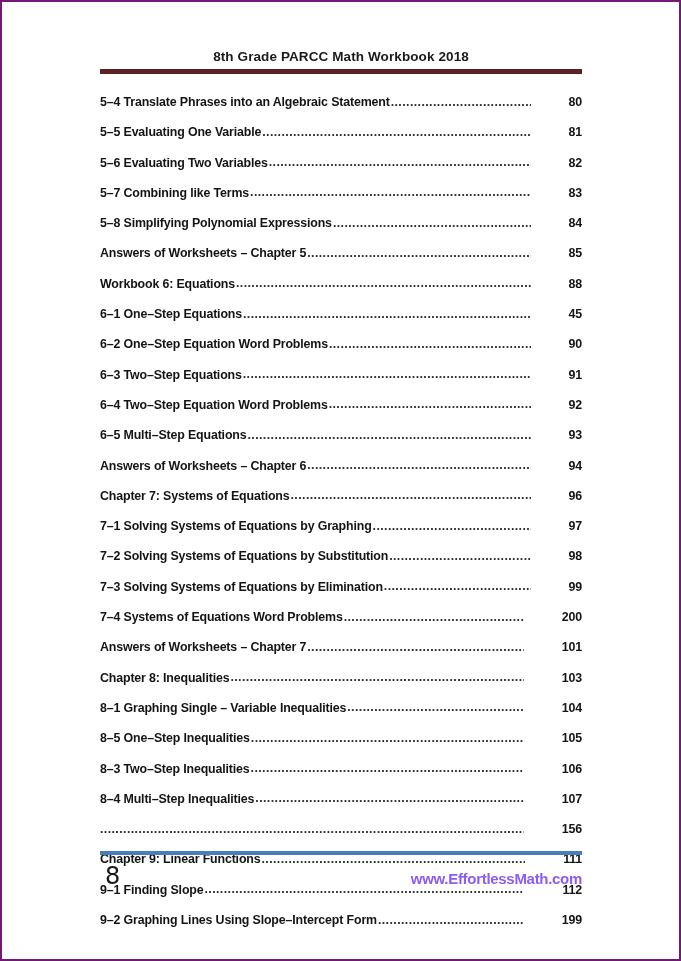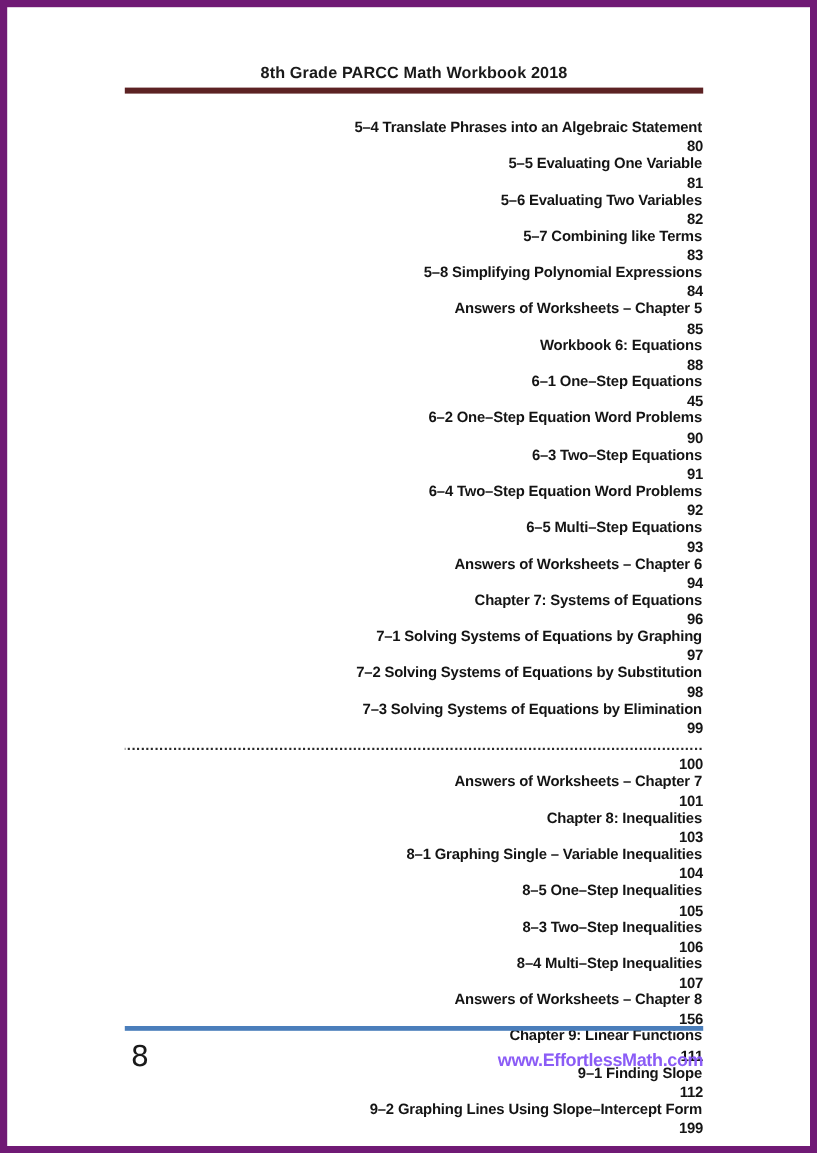--- a/index.html
+++ b/index.html
@@ -9,21 +9,21 @@
   }
   body {
     font-family: "Liberation Sans", sans-serif;
   }
   .page {
     position: relative;
     width: 681px;
     height: 961px;
     background: #ffffff;
     box-sizing: border-box;
-    border: 6px solid #701a75;
+    border: 2px solid #701a75;
     overflow: hidden;
   }
   .content {
     position: absolute;
     left: 98px;
     top: 0;
     width: 482px;
     height: 961px;
   }
 
@@ -52,31 +52,30 @@
 
   
   .toc {
     position: absolute;
     left: 0;
     top: 93px;
     width: 482px;
   }
   .toc-entry {
     display: flex;
-    align-items: flex-end;
+    align-items: flex-start;
     width: 482px;
     height: 30.3px;
     font-family: "Liberation Sans", sans-serif;
     font-size: 12.4px;
     font-weight: bold;
     color: #141414;
     letter-spacing: -0.15px;
     overflow: hidden;
     white-space: nowrap;
-    flex-direction: column;
   }
   .toc-title {
     flex: 0 0 auto;
     padding-right: 1px;
   }
   .toc-leader {
     flex: 1 1 auto;
     overflow: hidden;
     white-space: nowrap;
     color: #2a2a2a;
@@ -220,22 +219,23 @@
           <span class="toc-title">7–2 Solving Systems of Equations by Substitution</span>
           <span class="toc-leader">.................................................................................................................................</span>
           <span class="toc-page">98</span>
         </div>
         <div class="toc-entry">
           <span class="toc-title">7–3 Solving Systems of Equations by Elimination</span>
           <span class="toc-leader">.................................................................................................................................</span>
           <span class="toc-page">99</span>
         </div>
         <div class="toc-entry">
-          <span class="toc-leader">.................................................................................................................................</span>
-          <span class="toc-page">100</span>
+          <span class="toc-title">7–4 Systems of Equations Word Problems</span>
+          <span class="toc-leader">.................................................................................................................................</span>
+          <span class="toc-page">200</span>
         </div>
         <div class="toc-entry">
           <span class="toc-title">Answers of Worksheets – Chapter 7</span>
           <span class="toc-leader">.................................................................................................................................</span>
           <span class="toc-page">101</span>
         </div>
         <div class="toc-entry">
           <span class="toc-title">Chapter 8: Inequalities</span>
           <span class="toc-leader">.................................................................................................................................</span>
           <span class="toc-page">103</span>
@@ -254,21 +254,20 @@
           <span class="toc-title">8–3 Two–Step Inequalities</span>
           <span class="toc-leader">.................................................................................................................................</span>
           <span class="toc-page">106</span>
         </div>
         <div class="toc-entry">
           <span class="toc-title">8–4 Multi–Step Inequalities</span>
           <span class="toc-leader">.................................................................................................................................</span>
           <span class="toc-page">107</span>
         </div>
         <div class="toc-entry">
-          <span class="toc-title">Answers of Worksheets – Chapter 8</span>
           <span class="toc-leader">.................................................................................................................................</span>
           <span class="toc-page">156</span>
         </div>
         <div class="toc-entry">
           <span class="toc-title">Chapter 9: Linear Functions</span>
           <span class="toc-leader">.................................................................................................................................</span>
           <span class="toc-page">111</span>
         </div>
         <div class="toc-entry">
           <span class="toc-title">9–1 Finding Slope</span>

